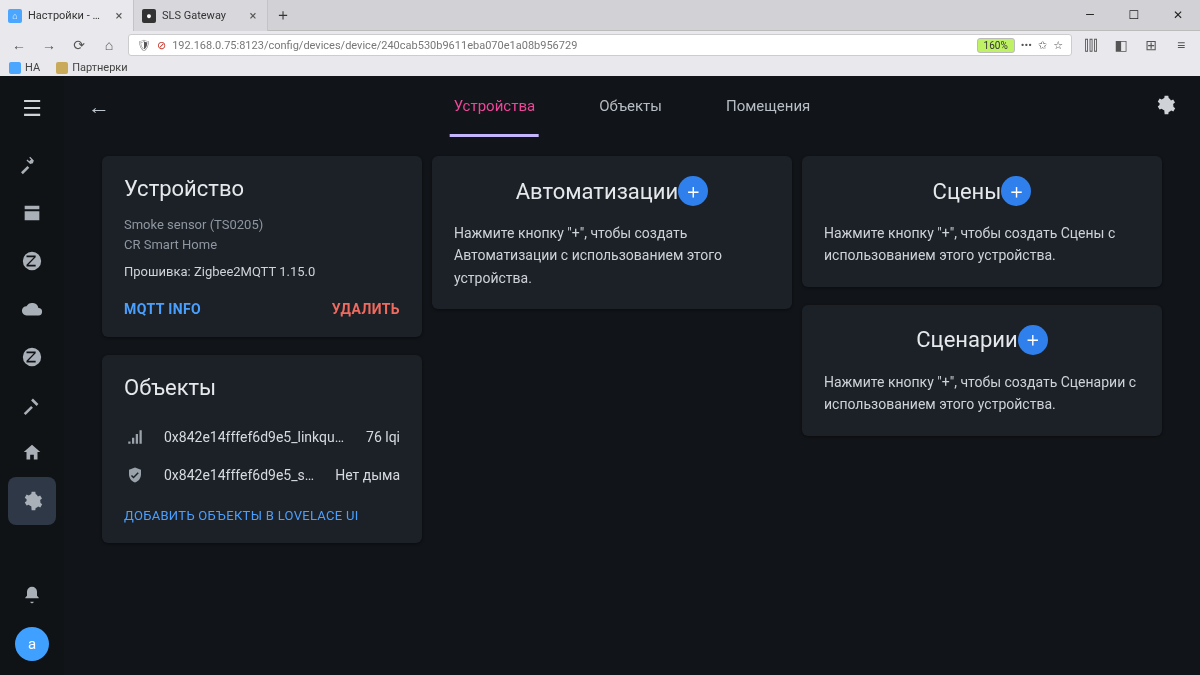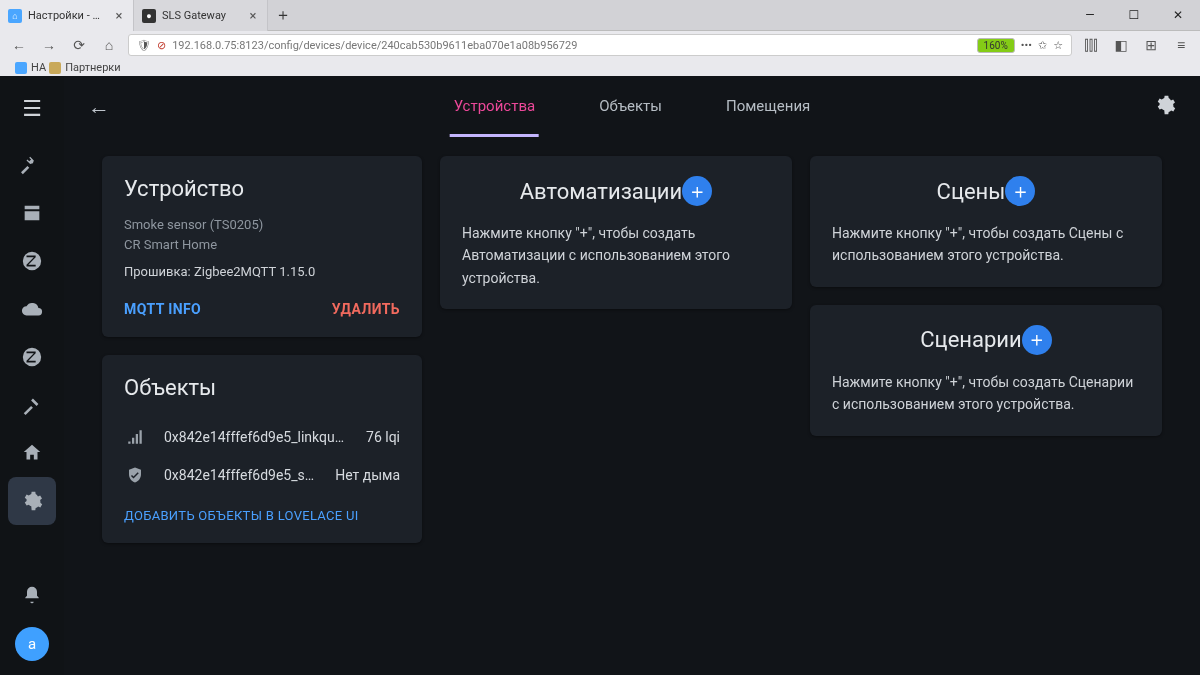--- a/index.html
+++ b/index.html
@@ -13,22 +13,22 @@
 .tab .favicon.sls{background:#333}
 .tab .tab-title{flex:1;white-space:nowrap;overflow:hidden;text-overflow:ellipsis}
 .tab .tab-close{width:12px;height:12px;display:flex;align-items:center;justify-content:center;color:#555;cursor:pointer;font-size:13px}
 .new-tab{width:30px;display:flex;align-items:center;justify-content:center;color:#333;font-size:16px;cursor:pointer}
 .window-controls{margin-left:auto;display:flex}
 .win-btn{width:44px;display:flex;align-items:center;justify-content:center;color:#222;font-size:12px;cursor:pointer}
 .nav-bar{height:28px;display:flex;align-items:center;padding:0 8px;gap:8px}
 .nav-btn{width:22px;height:22px;display:flex;align-items:center;justify-content:center;color:#555;cursor:pointer;font-size:14px}
 .url-wrap{flex:1;height:22px;background:#fff;border:1px solid #ccc;border-radius:3px;display:flex;align-items:center;padding:0 8px;gap:6px;font-size:11px;color:#555}
 .url-wrap .url-text{flex:1;white-space:nowrap;overflow:hidden;color:#777}
-.zoom-badge{background:#84cc16;border:1px solid #bbb;border-radius:3px;padding:1px 6px;font-size:10px;color:#333}
-.bookmarks-bar{height:17px;display:flex;align-items:center;padding:0 15px;gap:3px;font-size:11px;color:#444}
+.zoom-badge{background:#bef264;border:1px solid #bbb;border-radius:3px;padding:1px 6px;font-size:10px;color:#333}
+.bookmarks-bar{height:17px;display:flex;align-items:center;padding:0 9px;gap:16px;font-size:11px;color:#444}
 .bm{display:flex;align-items:center;gap:4px;cursor:pointer}
 .bm-ico{width:12px;height:12px;background:#4aa6ff;border-radius:2px}
 .bm-ico.folder{background:#c9a95a}
 
 .app{position:absolute;top:76px;left:0;right:0;bottom:0;background:#111418;display:flex}
 .sidebar{width:64px;background:#101316;display:flex;flex-direction:column;align-items:center;padding-top:20px;gap:0}
 .ham{color:#cfd3d8;font-size:22px;cursor:pointer;margin-bottom:20px}
 .sb-item{width:48px;height:48px;display:flex;align-items:center;justify-content:center;color:#a9b0b8;cursor:pointer;border-radius:8px}
 .sb-item.active{background:#2f3846}
 .sb-item svg{width:22px;height:22px;fill:currentColor}
@@ -37,21 +37,21 @@
 .avatar{width:34px;height:34px;border-radius:50%;background:#3fa0ff;color:#fff;display:flex;align-items:center;justify-content:center;font-size:15px;margin-bottom:14px;cursor:pointer}
 .main{flex:1;display:flex;flex-direction:column;min-width:0}
 .topbar{height:62px;display:flex;align-items:center;padding:0 24px;position:relative}
 .back{color:#bfc5cc;font-size:22px;cursor:pointer}
 .tabs-center{position:absolute;left:50%;transform:translateX(-50%);display:flex;gap:56px}
 .top-tab{color:#b6bdc4;font-size:15px;padding:20px 4px 19px;cursor:pointer;white-space:nowrap}
 .top-tab.active{color:#ec4899;border-bottom:3px solid #c4b5fd}
 .gear-right{margin-left:auto;color:#cfd3d8;cursor:pointer}
 .gear-right svg{width:22px;height:22px;fill:currentColor}
 .content{flex:1;overflow:auto;padding:18px 38px}
-.grid{display:grid;grid-template-columns:320px 1fr 1fr;gap:18px;align-items:start}
+.grid{display:grid;grid-template-columns:320px 1fr 1fr;gap:10px;align-items:start}
 .card{background:#1c2128;border-radius:6px;box-shadow:0 1px 3px rgba(0,0,0,.4)}
 .card.pad{padding:20px 22px}
 .card h2{color:#e6e9ec;font-size:22px;font-weight:400;margin-bottom:14px}
 .card .sub{color:#8e969f;font-size:13px;line-height:1.5}
 .card .fw{color:#cfd3d8;font-size:13px;margin-top:10px}
 .card-actions{display:flex;justify-content:space-between;margin-top:22px}
 .link-btn{color:#4aa0ff;font-size:14px;font-weight:700;letter-spacing:.4px;cursor:pointer}
 .link-btn.danger{color:#f16a5e}
 .card-add-head{display:flex;align-items:center;justify-content:center;margin-bottom:16px}
 .plus-circle{width:30px;height:30px;border-radius:50%;background:#2f80ed;color:#fff;display:flex;align-items:center;justify-content:center;font-size:20px;cursor:pointer;flex-shrink:0}

